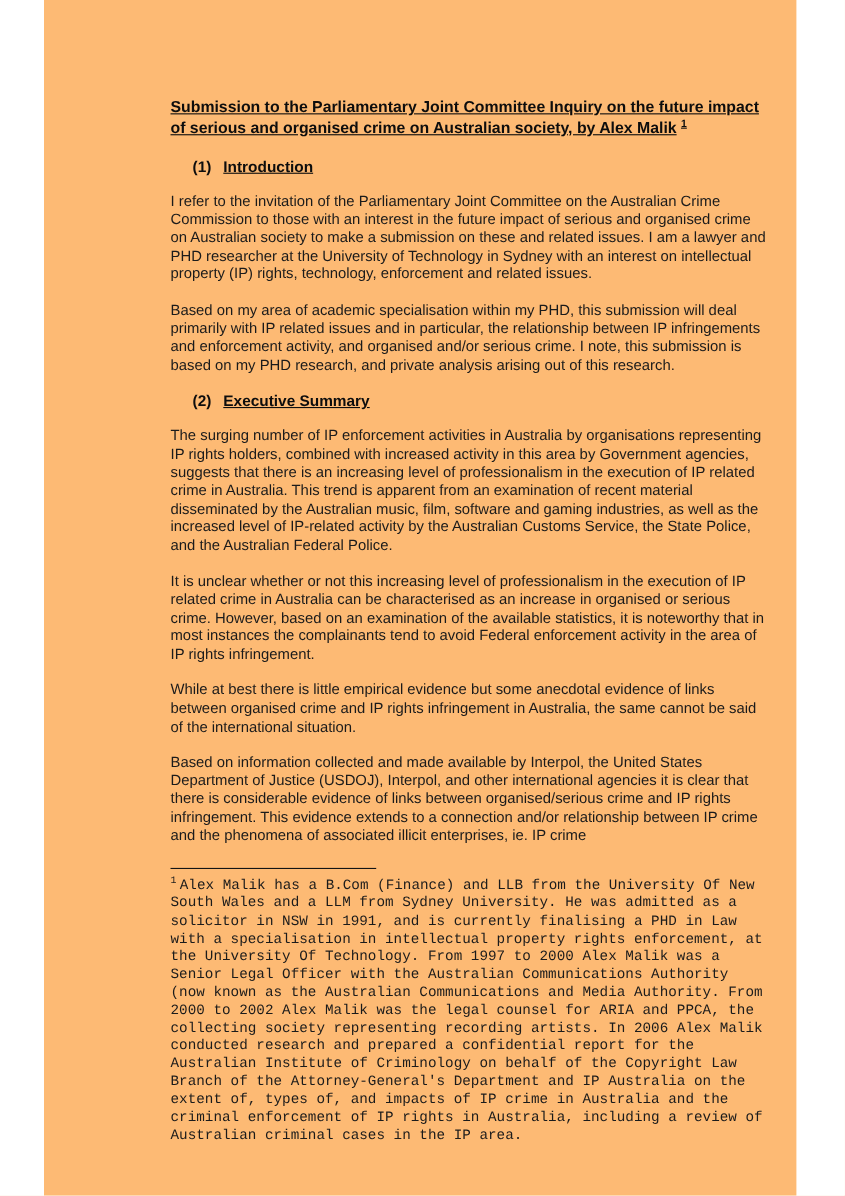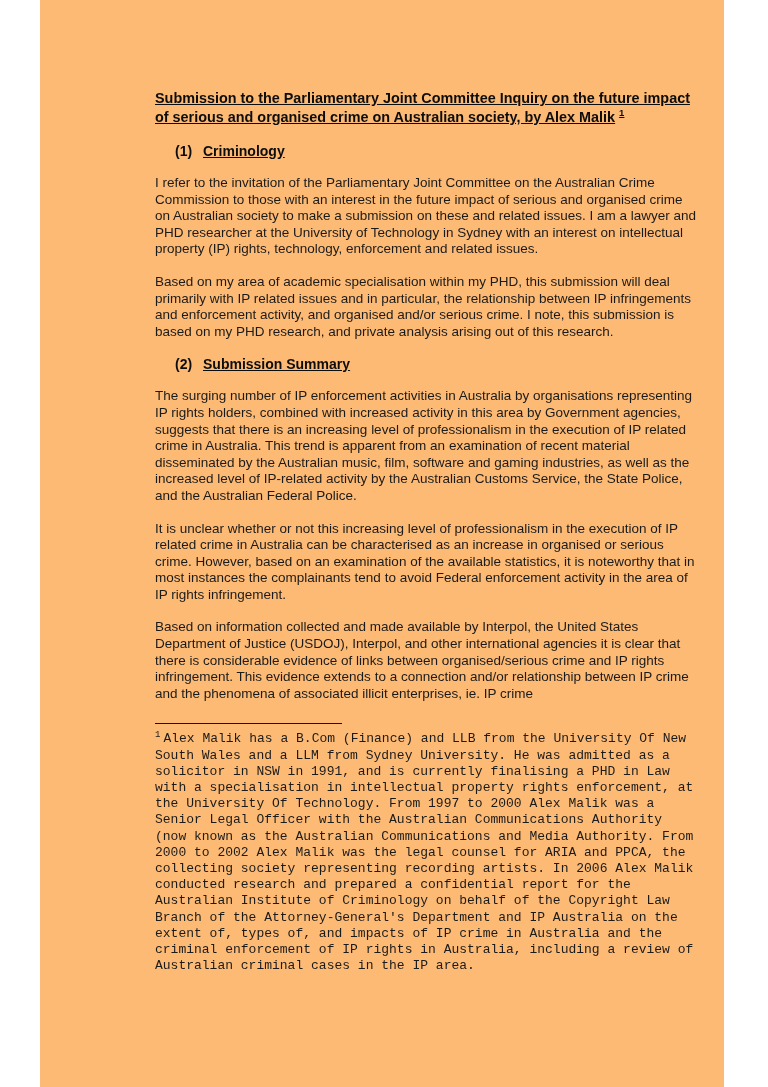--- a/index.html
+++ b/index.html
@@ -80,32 +80,33 @@
   }
 </style>
 </head>
 <body>
 
 <div class="page">
   <div class="content">
 
     <h1 class="doc-title"><span class="u">Submission to the Parliamentary Joint Committee Inquiry on the future impact of serious and organised crime on Australian society, by Alex Malik</span> <sup class="u">1</sup></h1>
 
-    <div class="section-heading"><span class="num">(1)</span><span class="u">Criminology</span></div>
+    <div class="section-heading"><span class="num">(1)</span><span class="u">Introduction</span></div>
 
     <p class="body-par">I refer to the invitation of the Parliamentary Joint Committee on the Australian Crime Commission to those with an interest in the future impact of serious and organised crime on Australian society to make a submission on these and related issues. I am a lawyer and PHD researcher at the University of Technology in Sydney with an interest on intellectual property (IP) rights, technology, enforcement and related issues.</p>
 
     <p class="body-par">Based on my area of academic specialisation within my PHD, this submission will deal primarily with IP related issues and in particular, the relationship between IP infringements and enforcement activity, and organised and/or serious crime. I note, this submission is based on my PHD research, and private analysis arising out of this research.</p>
 
-    <div class="section-heading"><span class="num">(2)</span><span class="u">Submission Summary</span></div>
+    <div class="section-heading"><span class="num">(2)</span><span class="u">Executive Summary</span></div>
 
     <p class="body-par">The surging number of IP enforcement activities in Australia by organisations representing IP rights holders, combined with increased activity in this area by Government agencies, suggests that there is an increasing level of professionalism in the execution of IP related crime in Australia. This trend is apparent from an examination of recent material disseminated by the Australian music, film, software and gaming industries, as well as the increased level of IP-related activity by the Australian Customs Service, the State Police, and the Australian Federal Police.</p>
 
     <p class="body-par">It is unclear whether or not this increasing level of professionalism in the execution of IP related crime in Australia can be characterised as an increase in organised or serious crime. However, based on an examination of the available statistics, it is noteworthy that in most instances the complainants tend to avoid Federal enforcement activity in the area of IP rights infringement.</p>
 
+    <p class="body-par">While at best there is little empirical evidence but some anecdotal evidence of links between organised crime and IP rights infringement in Australia, the same cannot be said of the international situation.</p>
 
     <p class="body-par">Based on information collected and made available by Interpol, the United States Department of Justice (USDOJ), Interpol, and other international agencies it is clear that there is considerable evidence of links between organised/serious crime and IP rights infringement. This evidence extends to a connection and/or relationship between IP crime and the phenomena of associated illicit enterprises, ie. IP crime</p>
 
     <hr class="footnote-sep">
 
     <div class="footnote"><sup>1</sup><span>Alex Malik has a B.Com (Finance) and LLB from the University Of New South Wales and a LLM from Sydney University. He was admitted as a solicitor in NSW in 1991, and is currently finalising a PHD in Law with a specialisation in intellectual property rights enforcement, at the University Of Technology. From 1997 to 2000 Alex Malik was a Senior Legal Officer with the Australian Communications Authority (now known as the Australian Communications and Media Authority. From 2000 to 2002 Alex Malik was the legal counsel for ARIA and PPCA, the collecting society representing recording artists. In 2006 Alex Malik conducted research and prepared a confidential report for the Australian Institute of Criminology on behalf of the Copyright Law Branch of the Attorney-General's Department and IP Australia on the extent of, types of, and impacts of IP crime in Australia and the criminal enforcement of IP rights in Australia, including a review of Australian criminal cases in the IP area.</span></div>
 
   </div>
 </div>
 

